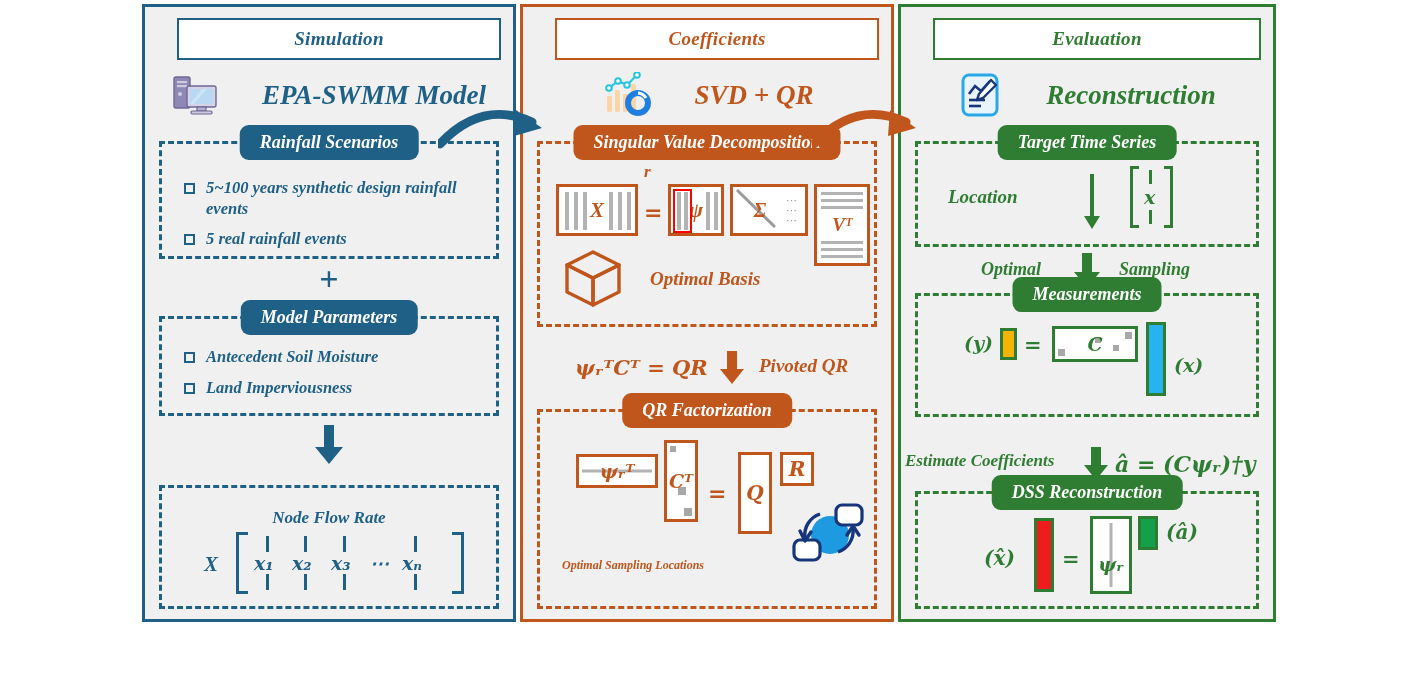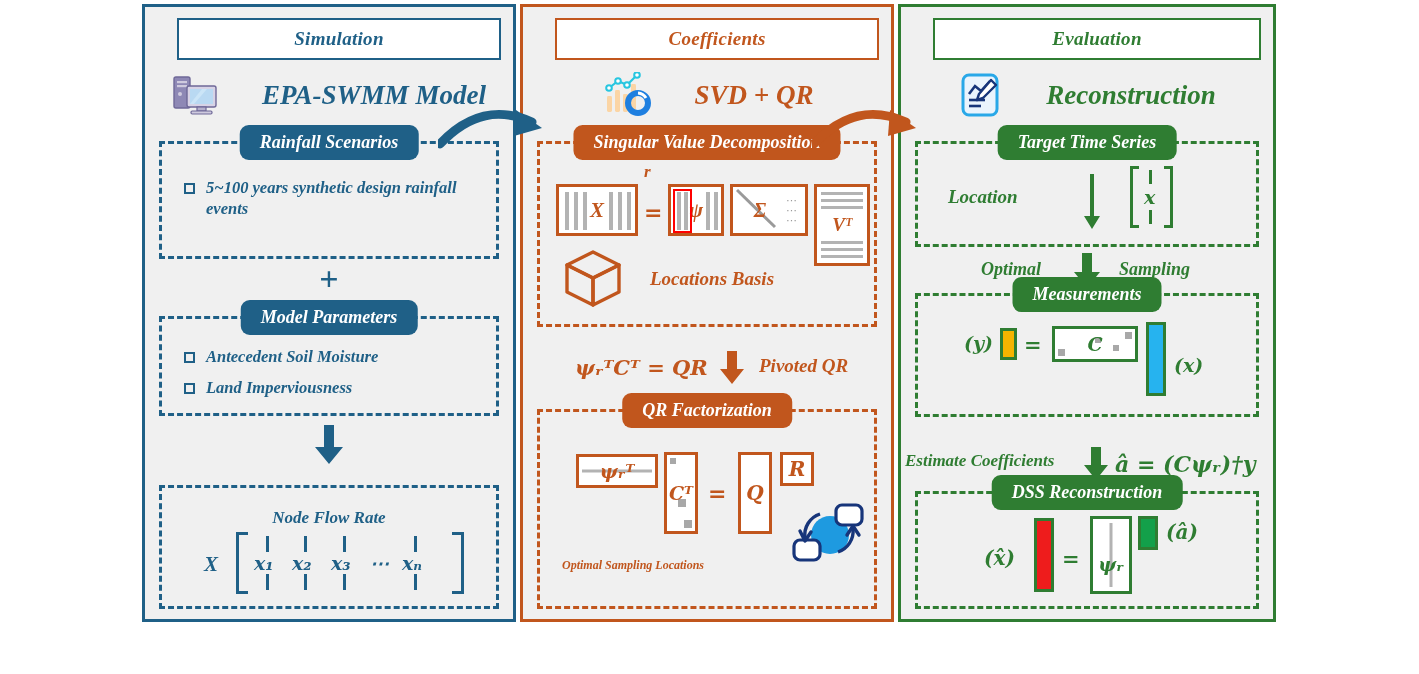--- a/index.html
+++ b/index.html
@@ -101,20 +101,24 @@
       </span>
       <span class="hero-text">EPA-SWMM Model</span>
     </div>
 
     <div class="dbox" style="left:14px; top:134px; width:340px; height:118px;">
       <div class="pill">Rainfall Scenarios</div>
       <div class="blist">
         <div class="brow">
           <span class="bsq"></span>
           <span class="btext">5~100 years synthetic design rainfall events</span>
+        </div>
+        <div class="brow">
+          <span class="bsq"></span>
+          <span class="btext">5 real rainfall events</span>
         </div>
       </div>
     </div>
 
     <span class="plusglyph" style="left:50%;transform:translateX(-50%);top:255px;">+</span>
 
     <div class="dbox" style="left:14px; top:309px; width:340px; height:100px;">
       <div class="pill">Model Parameters</div>
       <div class="blist" style="top:28px;">
         <div class="brow">
@@ -229,40 +233,40 @@
         <div class="glyph" style="font-size:19px;color:#c1561d;">Vᵀ</div>
       </div>
 
       <span style="position:absolute;left:22px;top:104px;">
         <svg width="62" height="62" viewBox="0 0 62 62">
           <path d="M31 4 L57 17 L31 30 L5 17 Z" fill="none" stroke="#c1561d" stroke-width="3.4" stroke-linejoin="round"></path>
           <path d="M5 17 L5 44 L31 57 L31 30 Z" fill="none" stroke="#c1561d" stroke-width="3.4" stroke-linejoin="round"></path>
           <path d="M57 17 L57 44 L31 57 L31 30 Z" fill="none" stroke="#c1561d" stroke-width="3.4" stroke-linejoin="round"></path>
         </svg>
       </span>
-      <div class="caption" style="left:110px;top:124px;font-size:19px;color:#c1561d;">Locations Basis</div>
+      <div class="caption" style="left:110px;top:124px;font-size:19px;color:#c1561d;">Optimal Basis</div>
     </div>
 
     <div class="mtext serifmath" style="left:52px;top:348px;font-size:21px;color:#c1561d;">ψᵣᵀCᵀ = QR</div>
     <span class="downarrow" style="left:196px;top:344px;">
       <svg width="26" height="34" viewBox="0 0 26 34">
         <path d="M8 0 H18 V18 H25 L13 33 L1 18 H8 Z" fill="#c1561d"></path>
       </svg>
     </span>
     <div class="mtext" style="left:236px;top:348px;font-size:19px;color:#c1561d;">Pivoted QR</div>
 
     <div class="dbox" style="left:14px; top:402px; width:340px; height:200px;">
       <div class="pill">QR Factorization</div>
 
       <div class="mbox" style="left:36px;top:42px;width:82px;height:34px;">
         <div style="position:absolute;left:3px;right:3px;top:50%;height:3px;transform:translateY(-50%);background:#b3b3b3;"></div>
         <div class="glyph serifmath" style="font-size:19px;color:#c1561d;">ψᵣᵀ</div>
       </div>
 
-      <div class="mbox" style="left:124px;top:40px;width:34px;height:82px;">
+      <div class="mbox" style="left:124px;top:28px;width:34px;height:82px;">
         <div style="position:absolute;left:3px;top:3px;width:6px;height:6px;background:#a8a8a8;"></div>
         <div style="position:absolute;left:11px;top:44px;width:8px;height:8px;background:#a8a8a8;"></div>
         <div style="position:absolute;right:3px;bottom:3px;width:8px;height:8px;background:#a8a8a8;"></div>
         <div class="glyph serifmath" style="font-size:19px;color:#c1561d;">Cᵀ</div>
       </div>
 
       <div class="eqsign" style="left:168px;top:68px;font-size:22px;color:#c1561d;">=</div>
 
       <div class="mbox" style="left:198px;top:40px;width:34px;height:82px;">
         <div class="glyph serifmath" style="font-size:20px;color:#c1561d;">Q</div>

